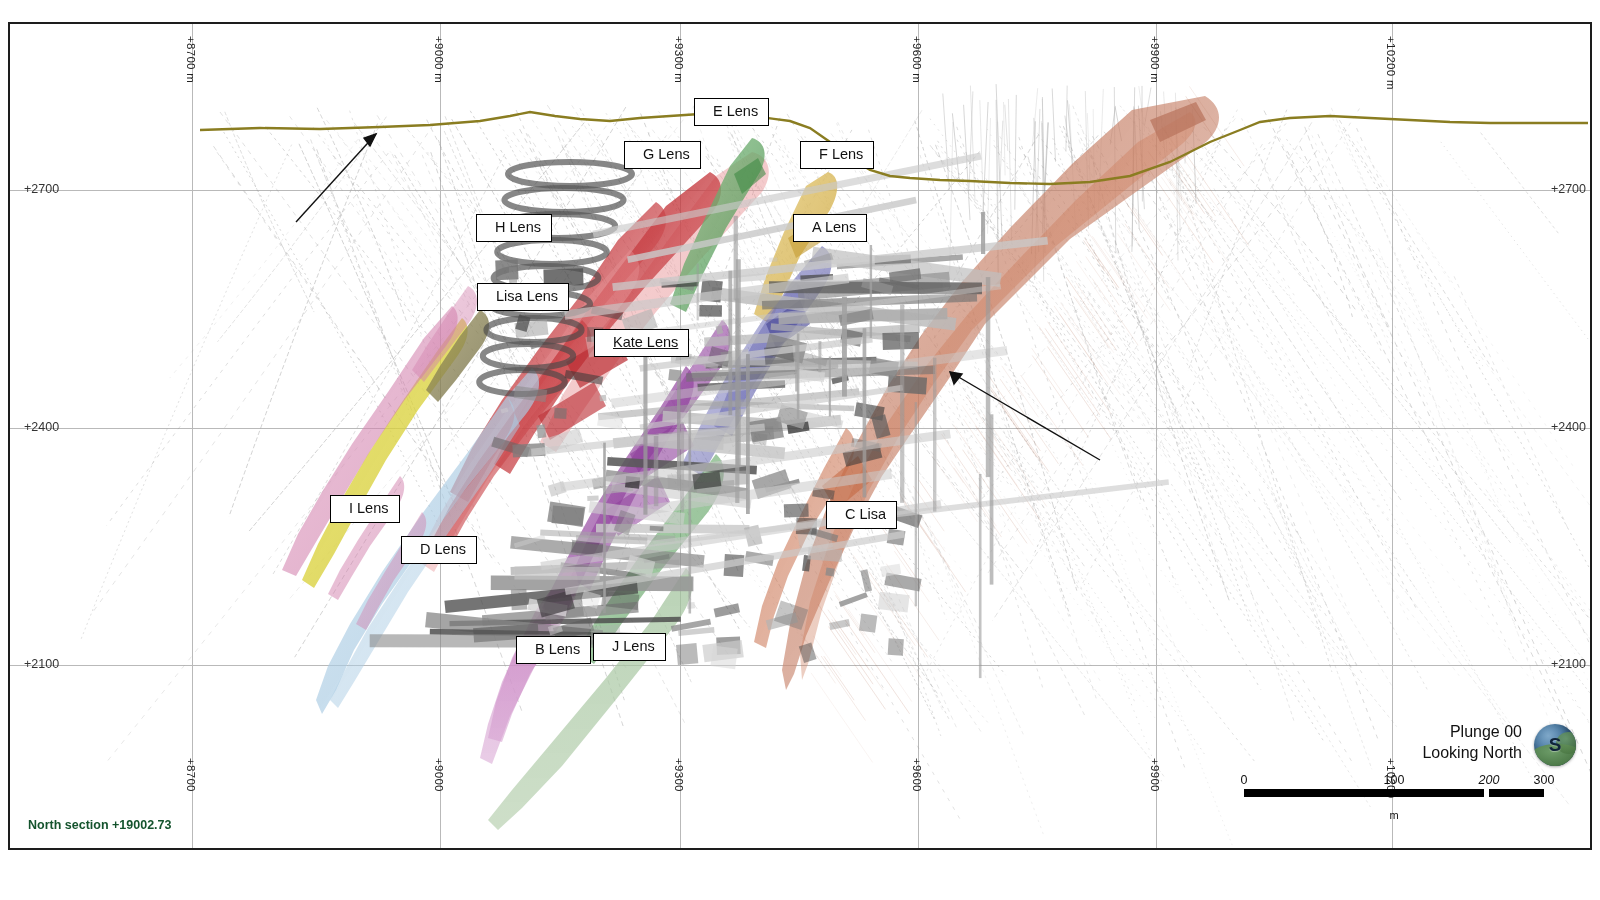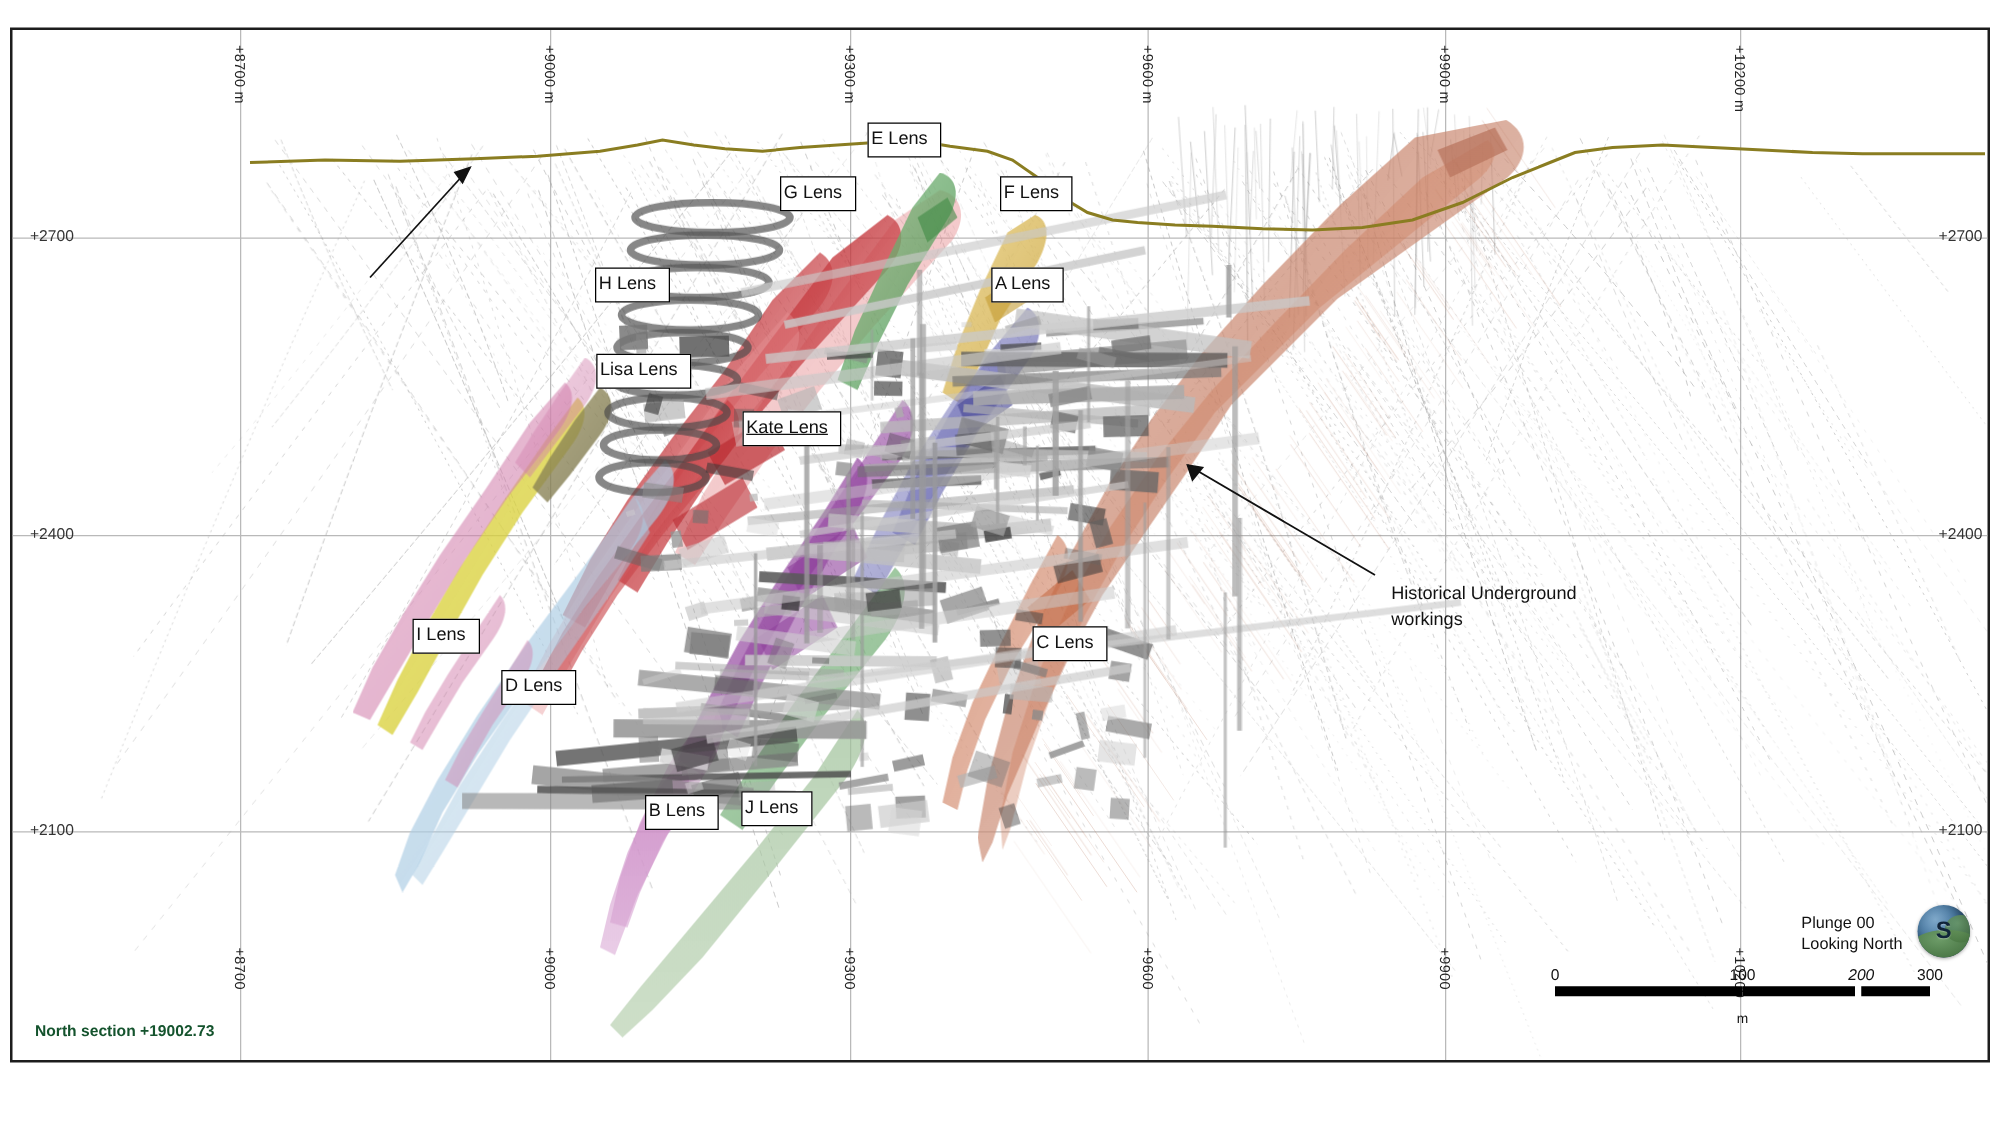--- a/index.html
+++ b/index.html
@@ -54,21 +54,21 @@
     white-space: nowrap;
     margin-left: 12px;
   }
   .elev-lab.right { text-align: right; }
 
   
   .lens-box {
     position: absolute;
     background: #ffffff;
     border: 1.6px solid #000;
-    padding: 4px 10px 5px 2px;
+    padding: 4px 10px 5px 18px;
     font-size: 14.5px;
     color: #111;
     white-space: nowrap;
     line-height: 1.15;
     z-index: 40;
   }
   
   .annot {
     position: absolute;
     font-size: 14.5px;
@@ -108,24 +108,24 @@
   }
   #scale-bars {
     position: relative;
     width: 300px; height: 8px;
     margin-top: 2px;
   }
   .sbar { position: absolute; top: 0; height: 8px; background: #000; }
   #plunge-text {
     position: absolute;
     right: 68px; bottom: 84px;
-    font-size: 13px;
+    font-size: 16px;
     color: #111;
     line-height: 1.35;
-    text-align: left;
+    text-align: right;
     z-index: 50;
   }
   #compass {
     position: absolute;
     right: 14px; bottom: 82px;
     width: 42px; height: 42px;
     border-radius: 50%;
     background:
       radial-gradient(circle at 34% 28%, #7fa8c9 0%, #4b7ba4 38%, #2f5a80 62%, #1d3c58 100%);
     box-shadow: inset -5px -6px 11px rgba(0,0,0,.45), 0 1px 3px rgba(0,0,0,.35);
@@ -1012,28 +1012,26 @@
     <div class="plot" id="lens-layer">
         <div class="lens-box" style="left: 684px; top: 74px;">E Lens</div>
         <div class="lens-box" style="left: 614px; top: 117px;">G Lens</div>
         <div class="lens-box" style="left: 790px; top: 117px;">F Lens</div>
         <div class="lens-box" style="left: 466px; top: 190px;">H Lens</div>
         <div class="lens-box" style="left: 783px; top: 190px;">A Lens</div>
         <div class="lens-box" style="left: 467px; top: 259px;">Lisa Lens</div>
         <div class="lens-box" style="left: 584px; top: 305px; text-decoration: underline;">Kate Lens</div>
         <div class="lens-box" style="left: 320px; top: 471px;">I Lens</div>
         <div class="lens-box" style="left: 371px; top: 512px; margin-left: 20px;">D Lens</div>
-        <div class="lens-box" style="left: 816px; top: 477px;">C Lens</div>
+        <div class="lens-box" style="left: 816px; top: 477px;">C Lisa</div>
         <div class="lens-box" style="left: 484px; top: 612px; margin-left: 22px;">B Lens</div>
         <div class="lens-box" style="left: 583px; top: 609px;">J Lens</div>
       </div>
 
     <div class="plot" id="annot-layer">
-        <div class="annot" style="left: 1103px; top: 441px;">Historical Underground
-workings</div>
       </div>
 
     <div id="section-caption">North section +19002.73</div>
 
     <div id="plunge-text">
       <div>Plunge 00</div>
       <div>Looking North</div>
     </div>
 
     <div id="compass">

